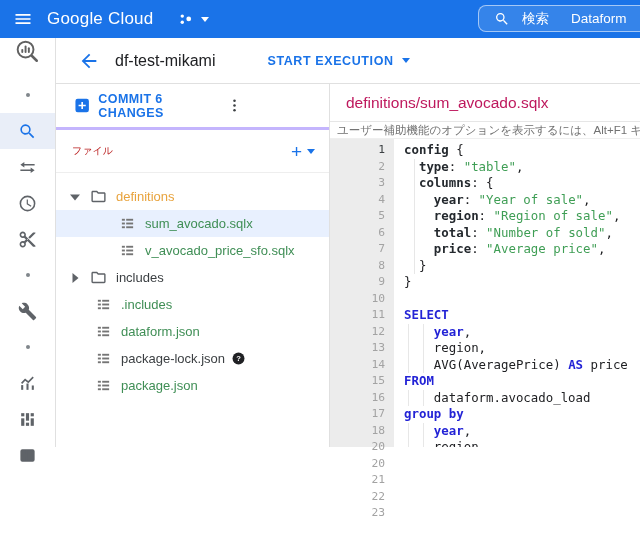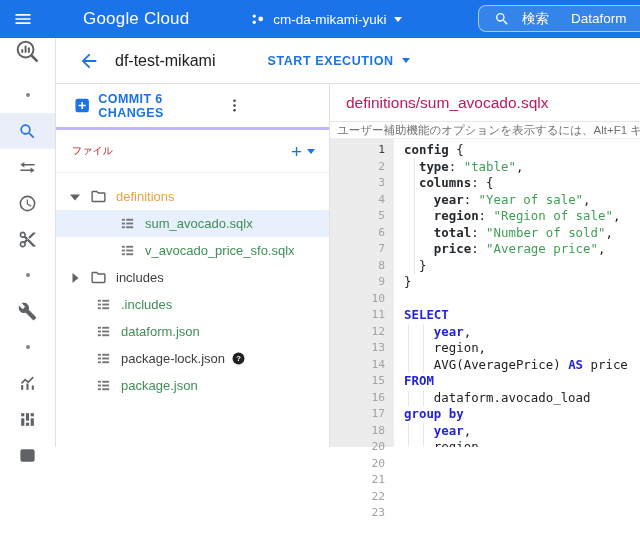--- a/index.html
+++ b/index.html
@@ -1,21 +1,21 @@
 <!DOCTYPE html>
 <html style="--topbar-bg: #1a73e8; --accent: #1a73e8; --kw-blue: #2323d6; --str-green: #3f9e55; --added-green: #3f8e55; --mod-orange: #e8a33d; --sel-bg: #e8f0fe; --icon-gray: #5f6368;"><head>
 <meta charset="utf-8">
 <style>
   * { box-sizing: border-box; margin: 0; padding: 0; }
   html,body { width:640px; height:539px; overflow:hidden; background:#fff;
     font-family:"Liberation Sans","DejaVu Sans",sans-serif; color:#202124; }
 
   
   .topbar { height:38px; background:var(--topbar-bg,#1a73e8); display:flex; align-items:center;
-    color:#fff; position:relative;gap:36px; }
+    color:#fff; position:relative; }
   .hamburger { margin-left:13px; width:20px; height:20px; display:flex; align-items:center; cursor:pointer; }
   .brand { font-size:17px; margin-left:14px; letter-spacing:.2px; font-weight:400; white-space:nowrap; }
   .project { display:flex; align-items:center; margin-left:24px; font-size:13.5px; gap:7px; cursor:pointer; }
   .caret { width:0; height:0; border-left:4.5px solid transparent; border-right:4.5px solid transparent;
     border-top:5px solid #fff; display:inline-block; }
   .searchbox { position:absolute; left:478px; top:5px; height:27px; width:210px;
     border:1px solid rgba(255,255,255,.55); background:rgba(255,255,255,.12); border-radius:8px;
     display:flex; align-items:center; padding-left:15px; font-size:13.5px; gap:12px; }
   .searchbox .val { margin-left:10px; }
 
@@ -91,21 +91,20 @@
         <path d="M3 6h18v2H3zm0 5h18v2H3zm0 5h18v2H3z"></path>
       </svg>
   </span>
   <span class="brand">Google Cloud</span>
   <span class="project">
     <svg viewBox="0 0 20 20" width="17" height="17">
       <circle cx="6.2" cy="6" r="2" fill="#fff"></circle>
         <circle cx="13.8" cy="9.3" r="2.8" fill="#fff"></circle>
         <circle cx="6.2" cy="13.2" r="2" fill="#fff"></circle>
     </svg>
-    <span>cm-da-mikami-yuki</span>
     <span class="caret"></span>
   </span>
   <div class="searchbox">
     <svg viewBox="0 0 24 24" width="16" height="16" fill="#fff">
       <path d="M15.5 14h-.79l-.28-.27a6.5 6.5 0 1 0-.7.7l.27.28v.79l5 4.99L20.49 19l-4.99-5zm-6 0A4.5 4.5 0 1 1 14 9.5 4.5 4.5 0 0 1 9.5 14z"></path>
       </svg>
     <span>検索</span>
     <span class="val">Dataform</span>
   </div>
 </header>

